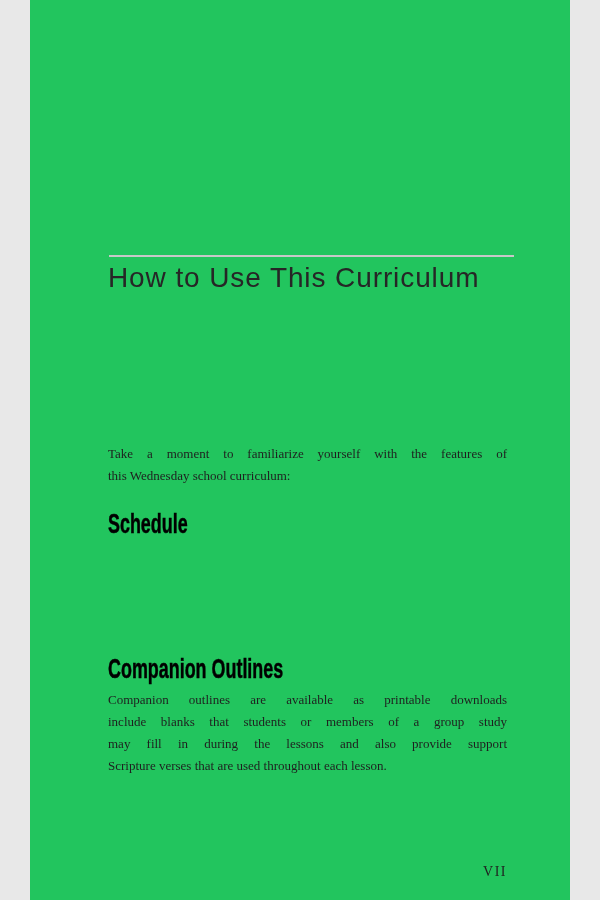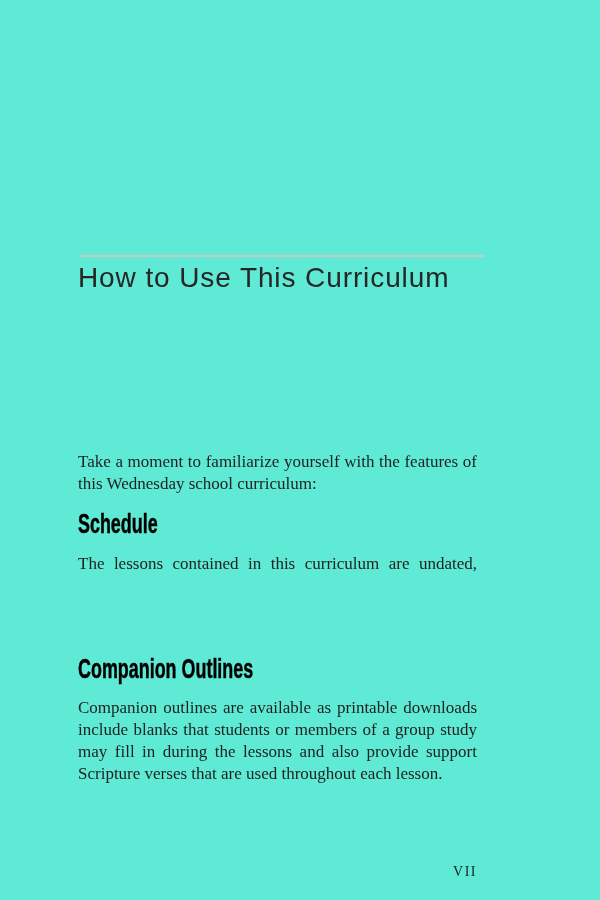--- a/index.html
+++ b/index.html
@@ -1,21 +1,21 @@
 <!DOCTYPE html>
 <html style="--rule: #c8c8c8; --title: #262626; --heading: #000000; --body: #1f1f1f;"><head>
 <meta charset="utf-8">
 <style>
   html, body { margin: 0; padding: 0; background: #e8e8e8; }
   .page {
     position: relative;
-    width: 600px;
+    width: 540px;
     height: 900px;
     margin: 0 auto;
-    background: #5eead4;
+    background: #22c55e;
     overflow: hidden;
     font-family: "Liberation Serif", "DejaVu Serif", serif;
   }
   .rule {
     position: absolute;
     left: 79px;
     top: 255px;
     width: 405px;
     height: 2px;
     background: var(--rule, #c8c8c8);
@@ -31,24 +31,23 @@
     font-size: 28px;
     line-height: 34px;
     letter-spacing: 0.9px;
     color: var(--title, #262626);
     white-space: nowrap;
   }
   .body-block {
     position: absolute;
     left: 78px;
     width: 399px;
-    font-size: 17px;
+    font-size: 13px;
     line-height: 22px;
     color: var(--body, #1f1f1f);
-    margin-top: 8px;
   }
   .intro { top: 443px; }
   .para-schedule { top: 545px; }
   .para-companion { top: 689px; }
   .tline { text-align: justify; text-align-last: justify; }
   .tline-last { text-align: justify; text-align-last: left; }
   .section-heading {
     position: absolute;
     left: 78px;
     margin: 0;
@@ -87,21 +86,20 @@
   <h1 class="chapter-title">How to Use This Curriculum</h1>
 
   <div class="body-block intro">
       <div class="tline">Take a moment to familiarize yourself with the features of</div>
       <div class="tline tline-last">this Wednesday school curriculum:</div>
     </div>
 
   <h2 class="section-heading heading-schedule">Schedule</h2>
 
   <div class="body-block para-schedule">
-      <div class="tline">The lessons contained in this curriculum are undated,</div>
     </div>
 
   <h2 class="section-heading heading-companion">Companion Outlines</h2>
 
   <div class="body-block para-companion">
       <div class="tline">Companion outlines are available as printable downloads</div>
       <div class="tline">include blanks that students or members of a group study</div>
       <div class="tline">may fill in during the lessons and also provide support</div>
       <div class="tline tline-last">Scripture verses that are used throughout each lesson.</div>
     </div>

